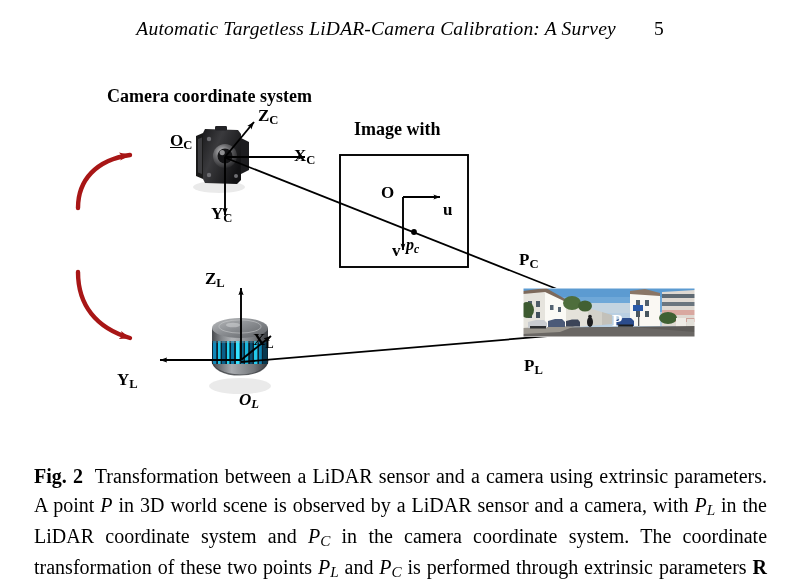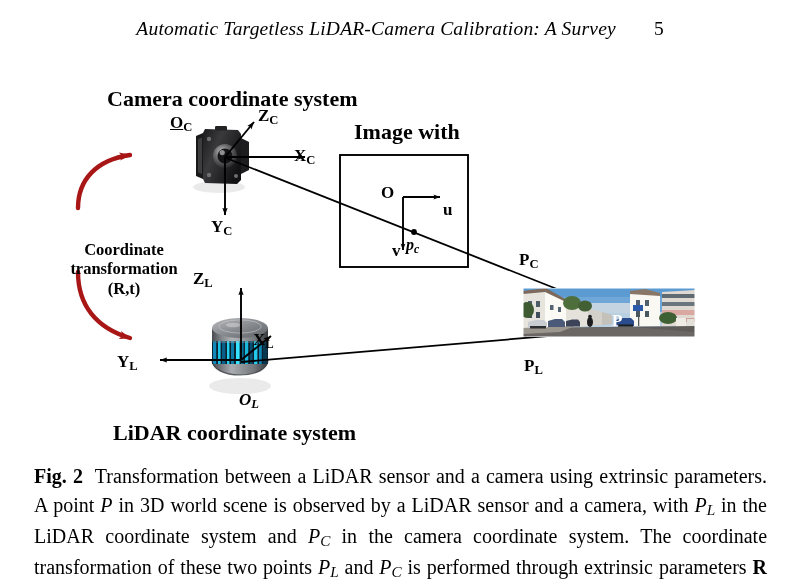--- a/index.html
+++ b/index.html
@@ -54,44 +54,44 @@
     color: #000;
     white-space: nowrap;
     line-height: 1.18;
   }
   .flabel .sub {
     font-size: 0.74em;
     vertical-align: -0.22em;
     letter-spacing: 0;
   }
 
-  .heading { font-size: 22px; }
+  .heading { font-size: 18px; }
   .axis    { font-size: 17px; }
   .pt      { font-size: 17px; }
   .small-i { font-size: 16px; }
 
   #lbl-camera-system { left: 107px; top: 26px; }
   #lbl-image-plane   { left: 354px; top: 59px; }
   #lbl-lidar-system  { left: 113px; top: 360px; }
 
   #lbl-coord-transform {
     left: 58px; top: 180px;
     width: 132px;
     text-align: center;
     font-size: 16.5px;
   }
 
-  #lbl-OC  { left: 170px; top: 53px; text-decoration: underline; }
+  #lbl-OC  { left: 170px; top: 71px; text-decoration: underline; }
   #lbl-ZC  { left: 258px; top: 46px; }
   #lbl-XC  { left: 294px; top: 86px; }
-  #lbl-YC  { left: 211px; top: 157px; }
-
-  #lbl-ZL  { left: 193px; top: 209px; }
+  #lbl-YC  { left: 211px; top: 144px; }
+
+  #lbl-ZL  { left: 205px; top: 209px; }
   #lbl-XL  { left: 253px; top: 270px; }
-  #lbl-YL  { left: 117px; top: 292px; }
+  #lbl-YL  { left: 117px; top: 310px; }
   #lbl-OL  { left: 239px; top: 330px; font-style: italic; }
 
   #lbl-O-img { left: 381px; top: 123px; }
   #lbl-u-img { left: 443px; top: 140px; }
   #lbl-v-img { left: 392px; top: 181px; }
   #lbl-pc-img{ left: 406px; top: 176px; font-style: italic; }
 
   #lbl-PC { left: 519px; top: 190px; }
   #lbl-PL { left: 524px; top: 296px; }
 
@@ -307,27 +307,21 @@
       <text x="612" y="266" font-family="Liberation Serif, serif" font-size="17" font-weight="bold" fill="#ffffff">P</text>
 
       <rect x="523" y="228" width="172" height="49" fill="none" stroke="#ffffff" stroke-width="1"></rect>
     </g>
   </svg>
 
   <div class="flabel heading" id="lbl-camera-system">Camera coordinate system</div>
 
   <div class="flabel heading" id="lbl-image-plane">Image with</div>
 
-  <div class="flabel heading" id="lbl-lidar-system">LiDAR coordinate system</div>
-
-  <div class="flabel" id="lbl-coord-transform">
-    <div>Coordinate</div>
-    <div>transformation</div>
-    <div>(R,t)</div>
-  </div>
+
 
   <div class="flabel axis" id="lbl-OC"><span>O</span><span class="sub">C</span></div>
 
   <div class="flabel axis" id="lbl-ZC"><span>Z</span><span class="sub">C</span></div>
 
   <div class="flabel axis" id="lbl-XC"><span>X</span><span class="sub">C</span></div>
 
   <div class="flabel axis" id="lbl-YC"><span>Y</span><span class="sub">C</span></div>
 
   <div class="flabel axis" id="lbl-ZL"><span>Z</span><span class="sub">L</span></div>

